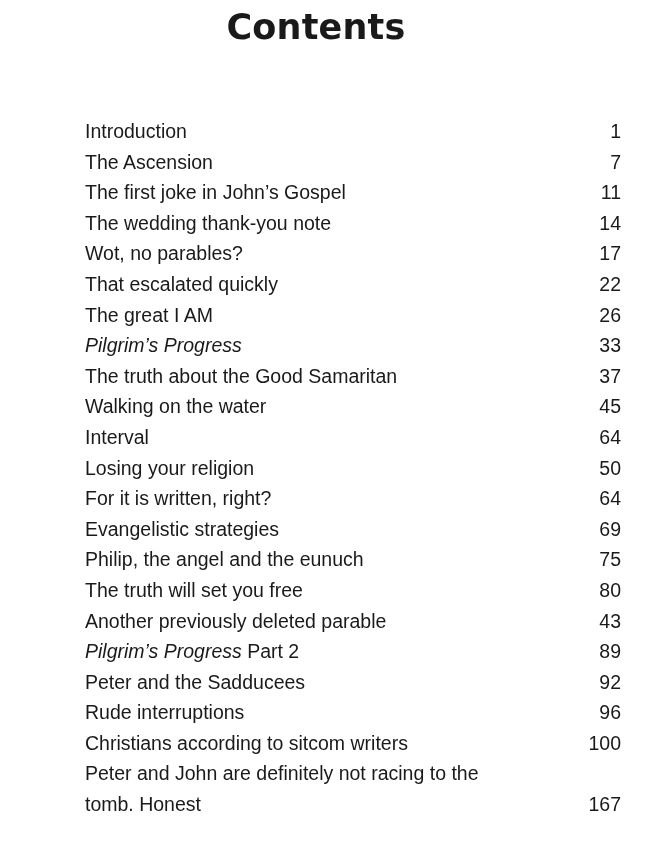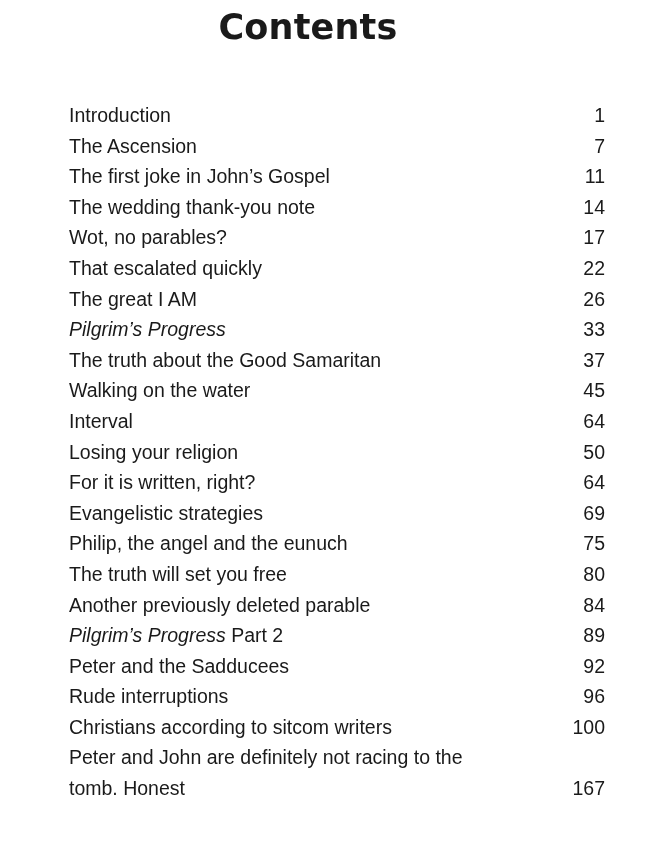--- a/index.html
+++ b/index.html
@@ -11,37 +11,37 @@
       width: 668px;
       height: 852px;
       position: relative;
       overflow: hidden;
       color: #1a1a1a;
       font-family: "DejaVu Sans", "Liberation Sans", sans-serif;
     }
     .page-title {
       position: absolute;
       top: 4px;
-      left: 0;
+      left: 8px;
       width: 616px;
       text-align: center;
       font-family: "DejaVu Sans", "Liberation Sans", sans-serif;
       font-weight: bold;
       font-size: 35px;
       line-height: 46px;
       letter-spacing: 0.2px;
       color: #1a1a1a;
       margin: 0;
     }
     .toc {
       position: absolute;
       top: 100px;
       left: 69px;
       width: 536px;
-      margin: 0;
+      margin: 16px;
       padding: 0;
       list-style: none;
     }
     .toc-row {
       display: flex;
       align-items: flex-end;
       justify-content: space-between;
       font-family: "Liberation Sans", "DejaVu Sans", sans-serif;
       font-size: 19.5px;
       line-height: 30.6px;
@@ -123,21 +123,21 @@
   <li class="toc-row">
       <span class="toc-title"><span class="it"></span><span>Philip, the angel and the eunuch</span></span>
       <span class="toc-page">75</span>
     </li>
   <li class="toc-row">
       <span class="toc-title"><span class="it"></span><span>The truth will set you free</span></span>
       <span class="toc-page">80</span>
     </li>
   <li class="toc-row">
       <span class="toc-title"><span class="it"></span><span>Another previously deleted parable</span></span>
-      <span class="toc-page">84</span>
+      <span class="toc-page">43</span>
     </li>
   <li class="toc-row">
       <span class="toc-title"><span class="it">Pilgrim’s Progress</span><span style="white-space:pre"> Part 2</span></span>
       <span class="toc-page">89</span>
     </li>
   <li class="toc-row">
       <span class="toc-title"><span class="it"></span><span>Peter and the Sadducees</span></span>
       <span class="toc-page">92</span>
     </li>
   <li class="toc-row">

